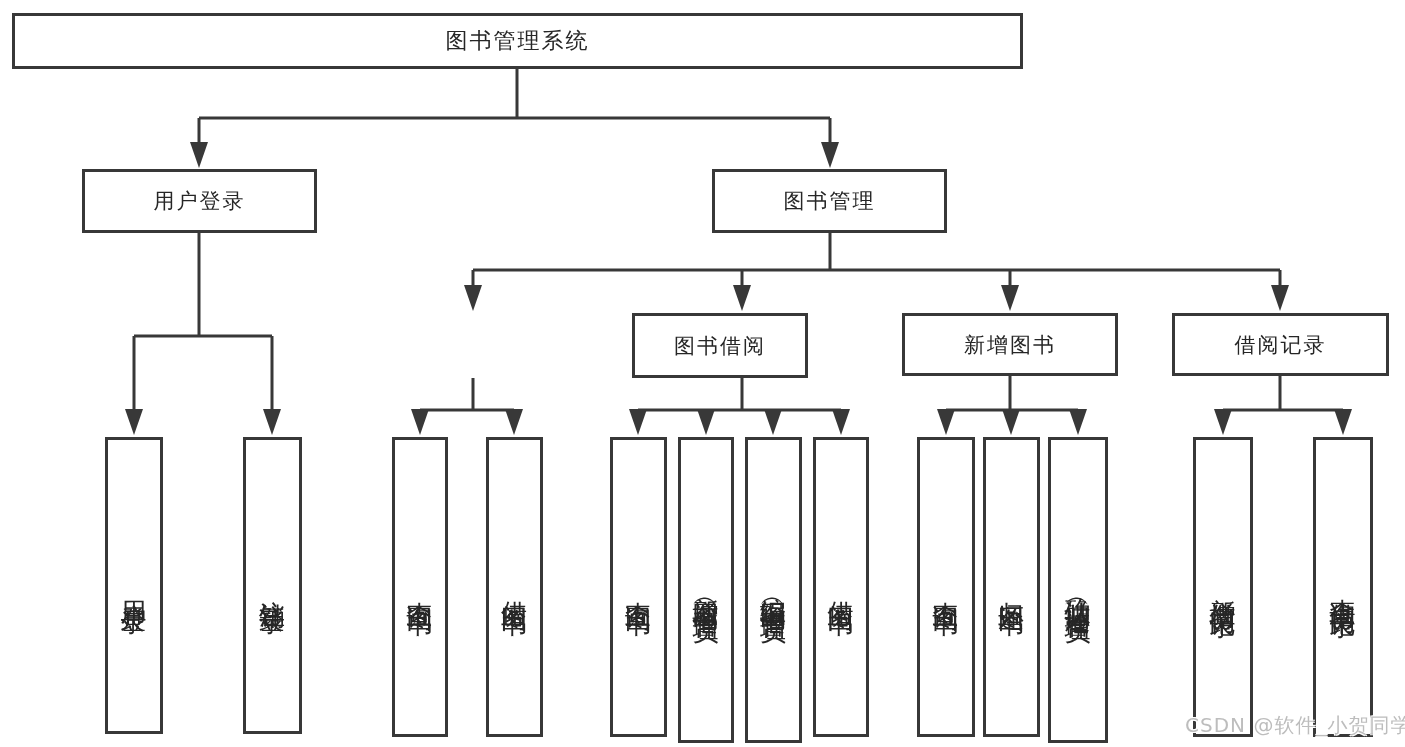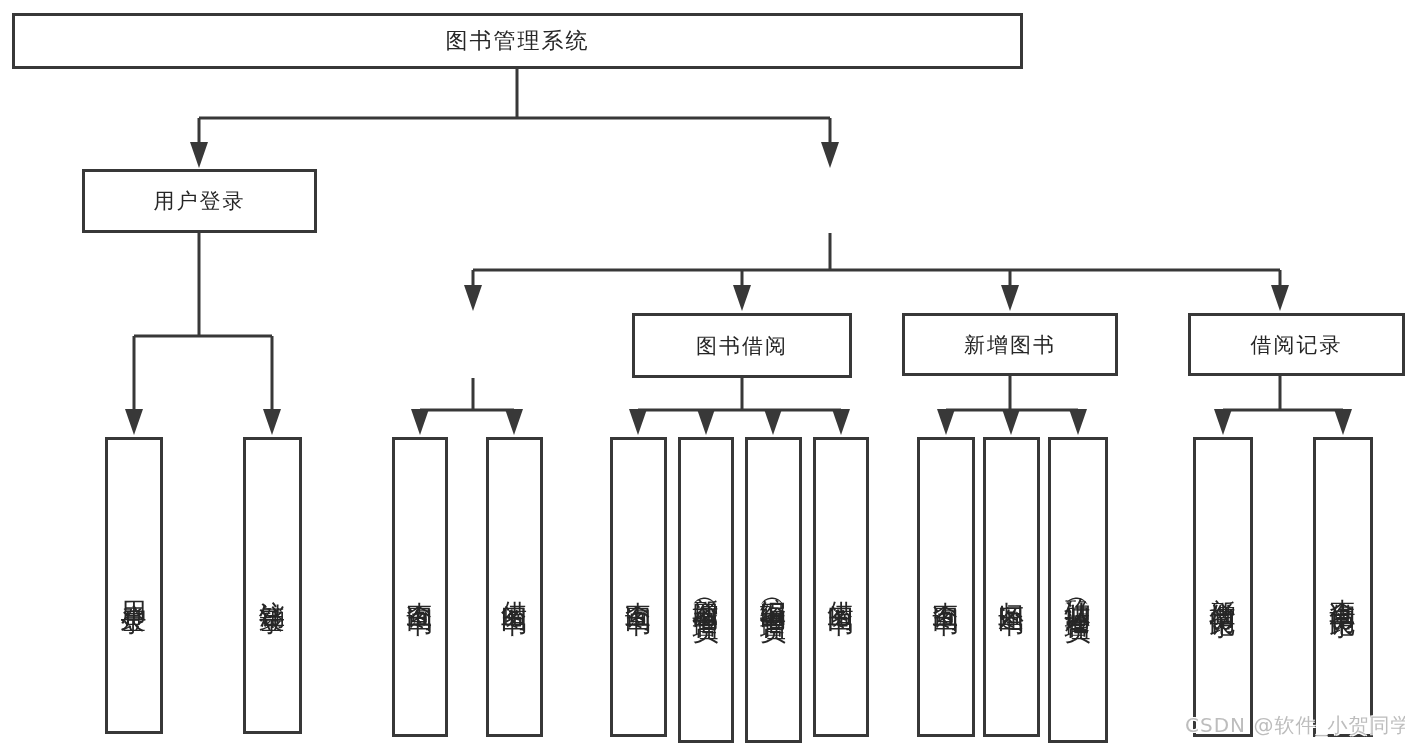--- a/index.html
+++ b/index.html
@@ -100,28 +100,31 @@
     </g>
   </svg>
 
   <div class="node h-node root-node" style="left:12px; top:13px; width:1011px; height:56px;">
     <span>图书管理系统</span>
   </div>
 
   <div class="node h-node" style="left:82px; top:169px; width:235px; height:64px;">
     <span>用户登录</span>
   </div>
+  <div class="node h-node" style="left:712px; top:169px; width:235px; height:64px;">
+    <span>图书管理</span>
+  </div>
 
-  <div class="node h-node" style="left:632px; top:313px; width:220px; height:65px;">
+  <div class="node h-node" style="left:632px; top:313px; width:176px; height:65px;">
     <span>图书借阅</span>
   </div>
   <div class="node h-node" style="left:902px; top:313px; width:216px; height:63px;">
     <span>新增图书</span>
   </div>
-  <div class="node h-node" style="left:1172px; top:313px; width:217px; height:63px;margin-left:16px;">
+  <div class="node h-node" style="left:1172px; top:313px; width:217px; height:63px;">
     <span>借阅记录</span>
   </div>
 
   <div class="node v-node" style="left:105px; top:437px; width:58px; height:297px;">
     <span class="v-label">用户登录</span>
   </div>
   <div class="node v-node" style="left:243px; top:437px; width:59px; height:297px;">
     <span class="v-label">注销登录</span>
   </div>
 

